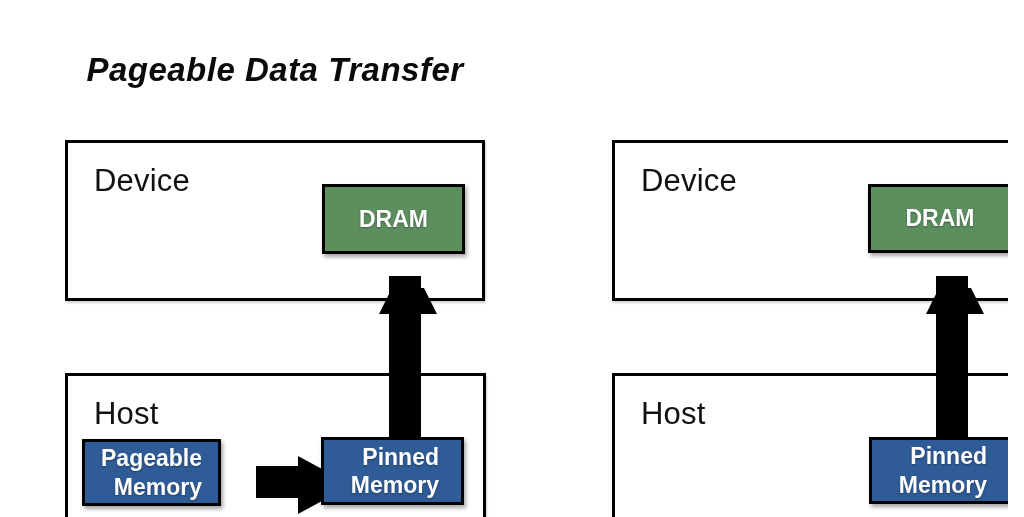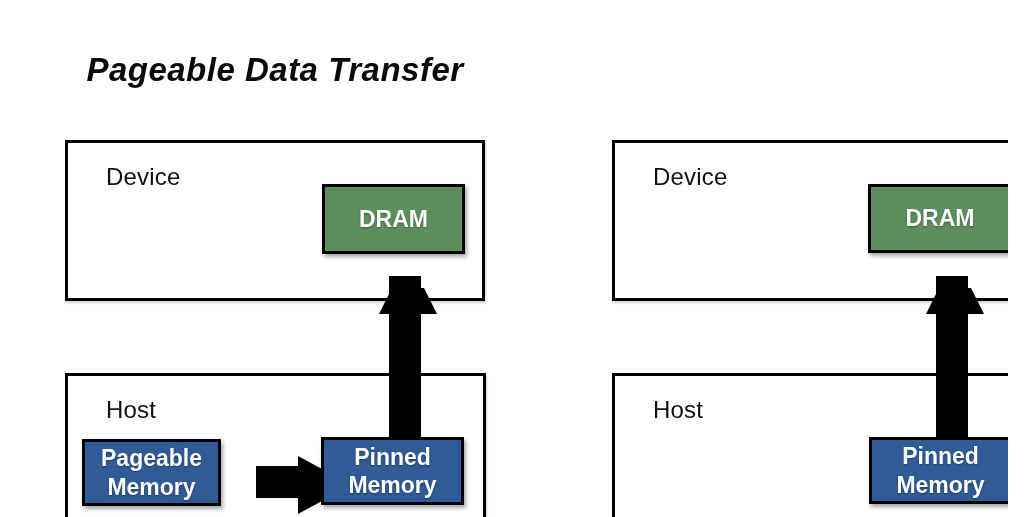--- a/index.html
+++ b/index.html
@@ -40,40 +40,40 @@
 
   .container-box {
     position: absolute;
     border: 3px solid var(--border);
     background: var(--background);
     box-shadow: 1px 2px 2px rgba(0,0,0,0.18);
   }
   .container-label {
     position: absolute;
     top: 4px;
-    left: 22px;
-    font-size: 24px;
+    left: 10px;
+    font-size: 31px;
     font-weight: 400;
     color: var(--container-label-text);
     letter-spacing: 0.2px;
   }
 
   .device-left  { left: 33px;  top: 108px; width: 420px; height: 161px; }
   .host-left    { left: 33px;  top: 341px; width: 421px; height: 157px; }
   .device-right { left: 580px; top: 108px; width: 418px; height: 161px; }
   .host-right   { left: 580px; top: 341px; width: 422px; height: 157px; }
 
   .mem-box {
     position: absolute;
     border: 3px solid var(--border);
     box-shadow: 2px 3px 4px rgba(0,0,0,0.35);
     display: flex;
     align-items: center;
     justify-content: center;
-    text-align: center;
+    text-align: right;
     z-index: 3;
   }
   .mem-box .mem-label {
     font-size: 23px;
     font-weight: bold;
     line-height: 1.22;
     color: var(--box-label-text);
     text-shadow: 0 1px 2px rgba(0,0,0,0.35);
     padding: 0 6px;
   }

